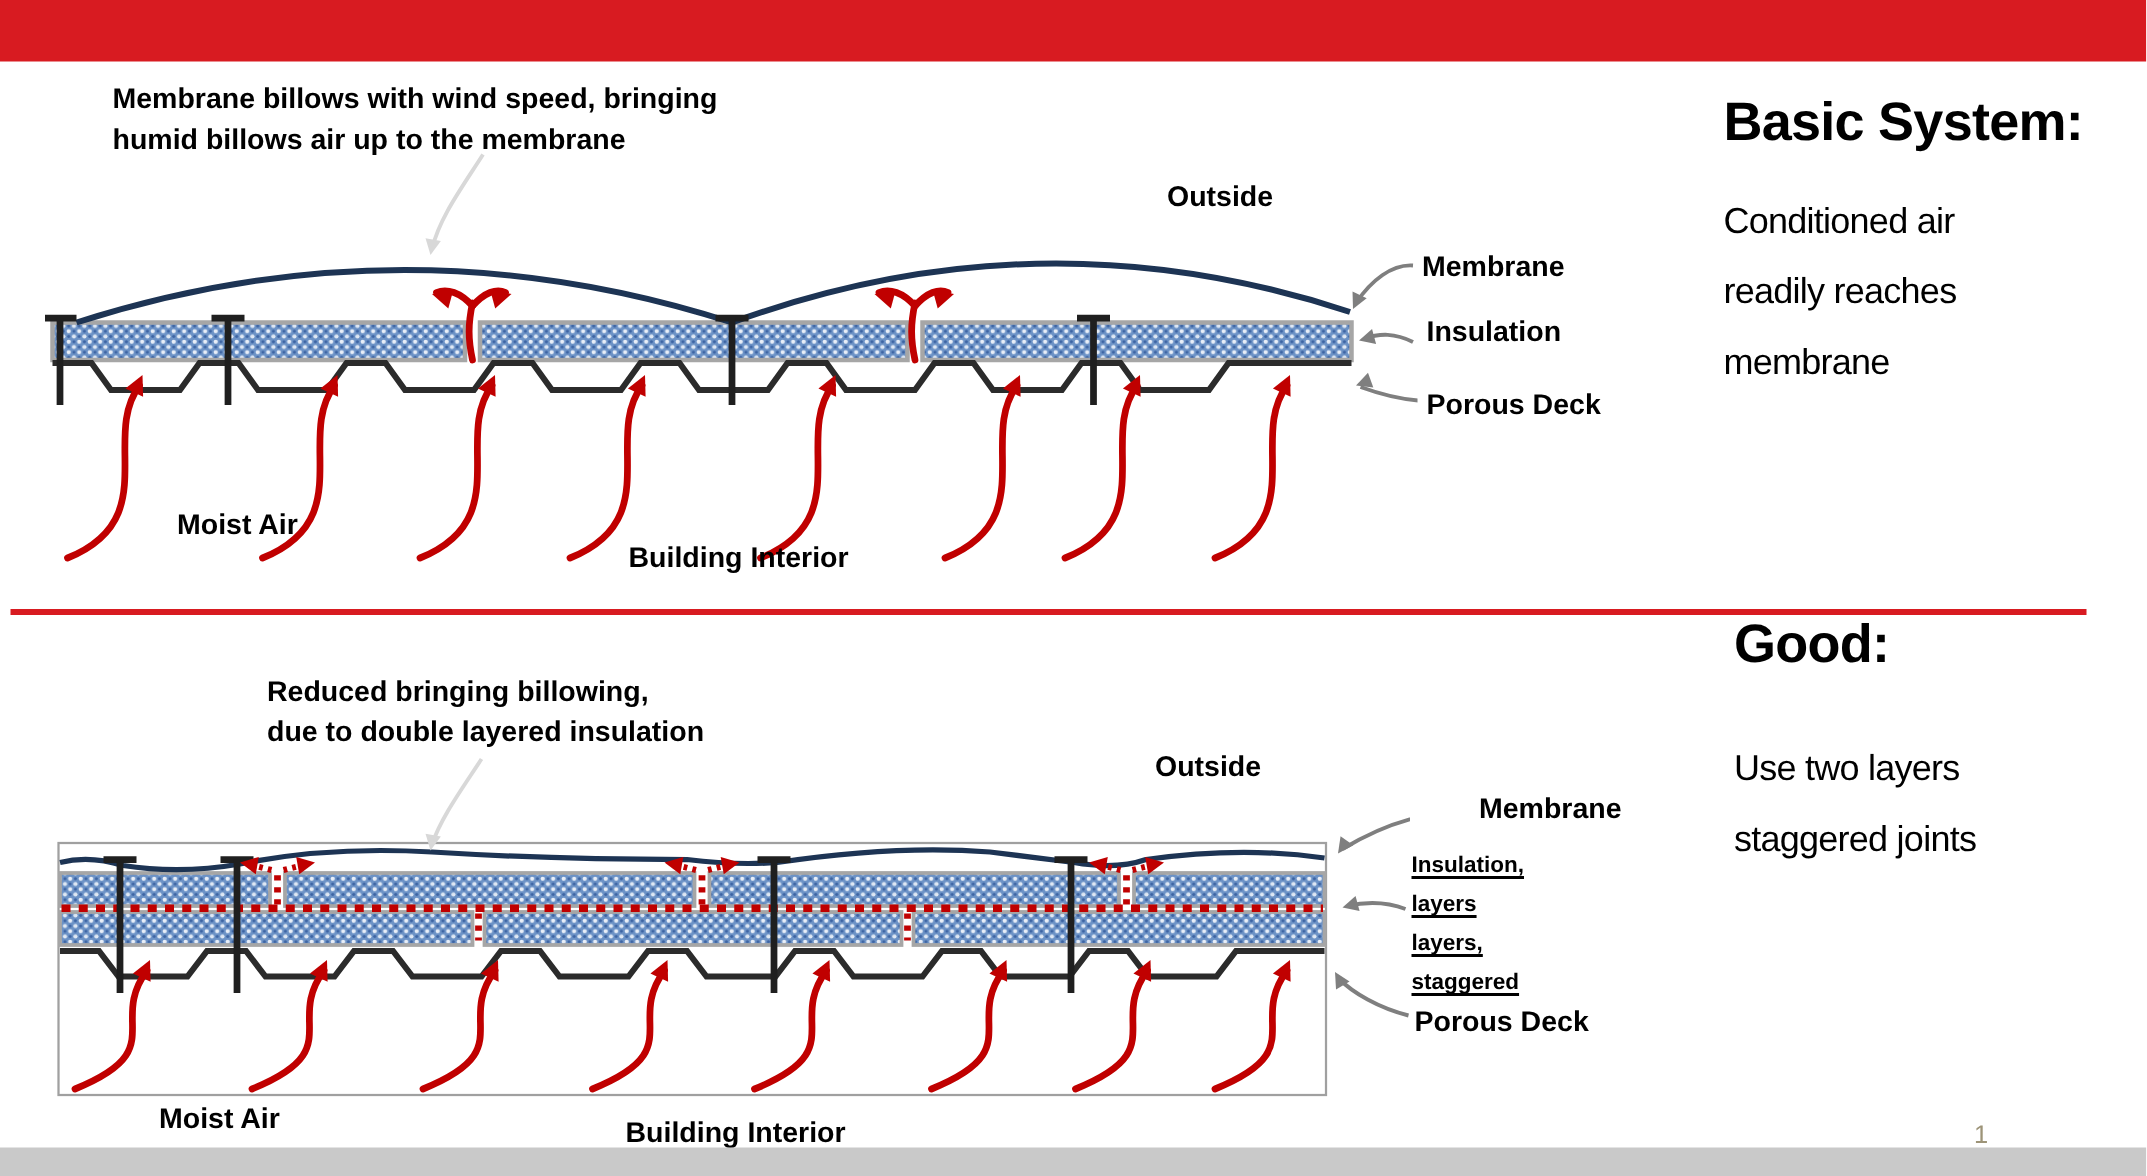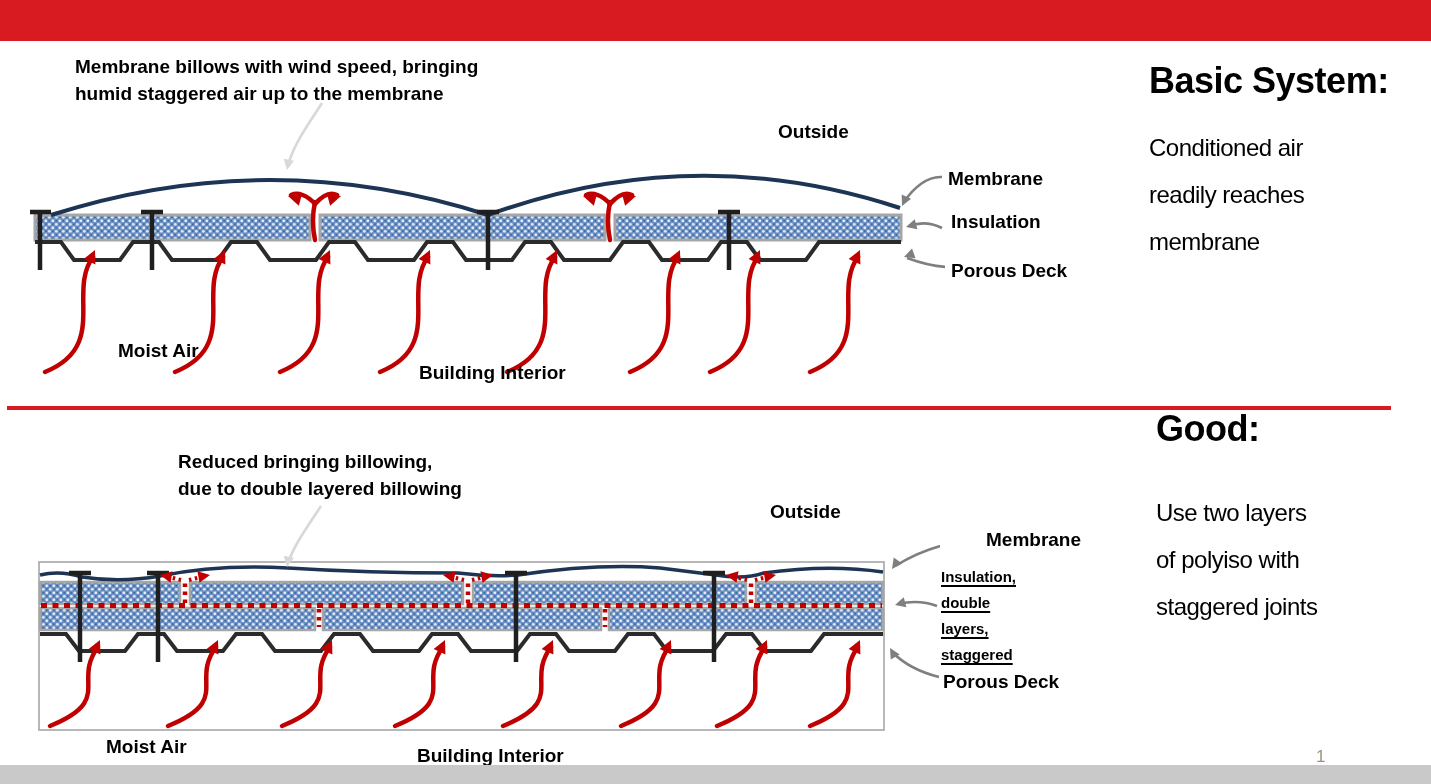--- a/index.html
+++ b/index.html
@@ -21,21 +21,21 @@
 </style>
 </head>
 <body>
 
 <div class="slide">
 
   <div class="top-bar" id="topbar" style="background: rgb(216, 27, 33);"></div>
 
   <div class="caption" style="left:75px;top:53px;">
     <div>Membrane billows with wind speed, bringing</div>
-    <div>humid staggered air up to the membrane</div>
+    <div>humid billows air up to the membrane</div>
   </div>
 
   <svg id="d1" style="left:30px;top:100px;" width="915" height="290" viewBox="0 0 915 290">
       <defs>
         <pattern id="insul" width="7" height="7" patternUnits="userSpaceOnUse">
           <rect x="0" y="0" width="7" height="7" fill="#6c92c6"></rect>
           <circle cx="1.8" cy="1.8" r="1.4" fill="#e9eff8"></circle>
           <circle cx="5.3" cy="5.3" r="1.4" fill="#dfe8f4"></circle>
           <circle cx="5.3" cy="1.8" r="1" fill="#3d64a3"></circle>
           <circle cx="1.8" cy="5.3" r="1" fill="#3d64a3"></circle>
@@ -117,21 +117,21 @@
   <div class="big-body" style="left:1149px;top:124px;">
     <div>Conditioned air</div>
     <div>readily reaches</div>
     <div>membrane</div>
   </div>
 
   <div class="divider" id="divider" style="background: rgb(216, 27, 33);"></div>
 
   <div class="caption" style="left:178px;top:448px;">
     <div>Reduced bringing billowing,</div>
-    <div>due to double layered billowing</div>
+    <div>due to double layered insulation</div>
   </div>
 
   <svg id="d2" style="left:38px;top:500px;" width="902" height="245" viewBox="0 0 902 245">
       <g>
         <rect x="1" y="62" width="845" height="168" fill="#ffffff" stroke="#a0a0a0" stroke-width="1.5"></rect>
       </g>
       <g>
         <rect x="2" y="82" width="140" height="22" fill="url(#insul)" stroke="#a6a6a6" stroke-width="2.5"></rect>
         <rect x="152" y="82" width="273" height="22" fill="url(#insul)" stroke="#a6a6a6" stroke-width="2.5"></rect>
         <rect x="435" y="82" width="273" height="22" fill="url(#insul)" stroke="#a6a6a6" stroke-width="2.5"></rect>
@@ -209,30 +209,29 @@
       <g>
         <path d="M 283 6 C 270 26, 256 45, 250 63" fill="none" stroke="#d8d8d8" stroke-width="2.6"></path>
         <path d="M0 0 L-5.2 10.4 L5.2 10.4 Z" fill="#d8d8d8" transform="translate(249 67) rotate(190)"></path>
       </g>
     </svg>
 
   <div class="lbl" style="left:770px;top:501px;">Outside</div>
   <div class="lbl" style="left:986px;top:529px;">Membrane</div>
   <div class="lbl-u" style="left:941px;top:564px;">
     <div>Insulation,</div>
-    <div>double</div>
+    <div>layers</div>
     <div>layers,</div>
     <div>staggered</div>
   </div>
   <div class="lbl" style="left:943px;top:671px;">Porous Deck</div>
   <div class="lbl" style="left:106px;top:736px;">Moist Air</div>
   <div class="lbl" style="left:417px;top:745px;">Building Interior</div>
 
   <div class="big-head" style="left:1156px;top:408px;">Good:</div>
   <div class="big-body" style="left:1156px;top:489px;">
     <div>Use two layers</div>
-    <div>of polyiso with</div>
     <div>staggered joints</div>
   </div>
 
   <div class="footer-bar" id="footbar" style="background: rgb(201, 201, 201);"></div>
   <div class="page-num">1</div>
 </div>
 
 </body></html>

